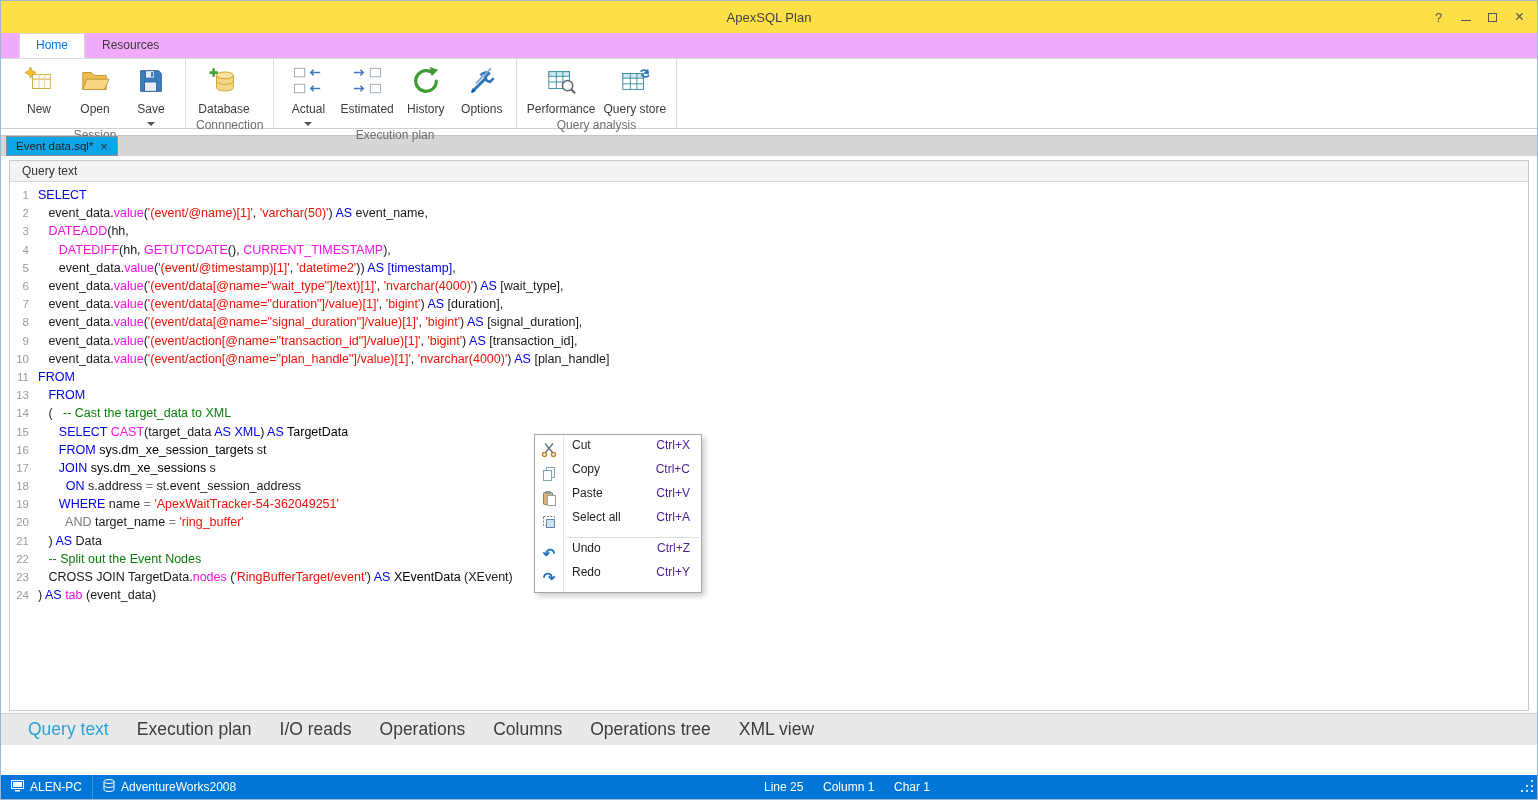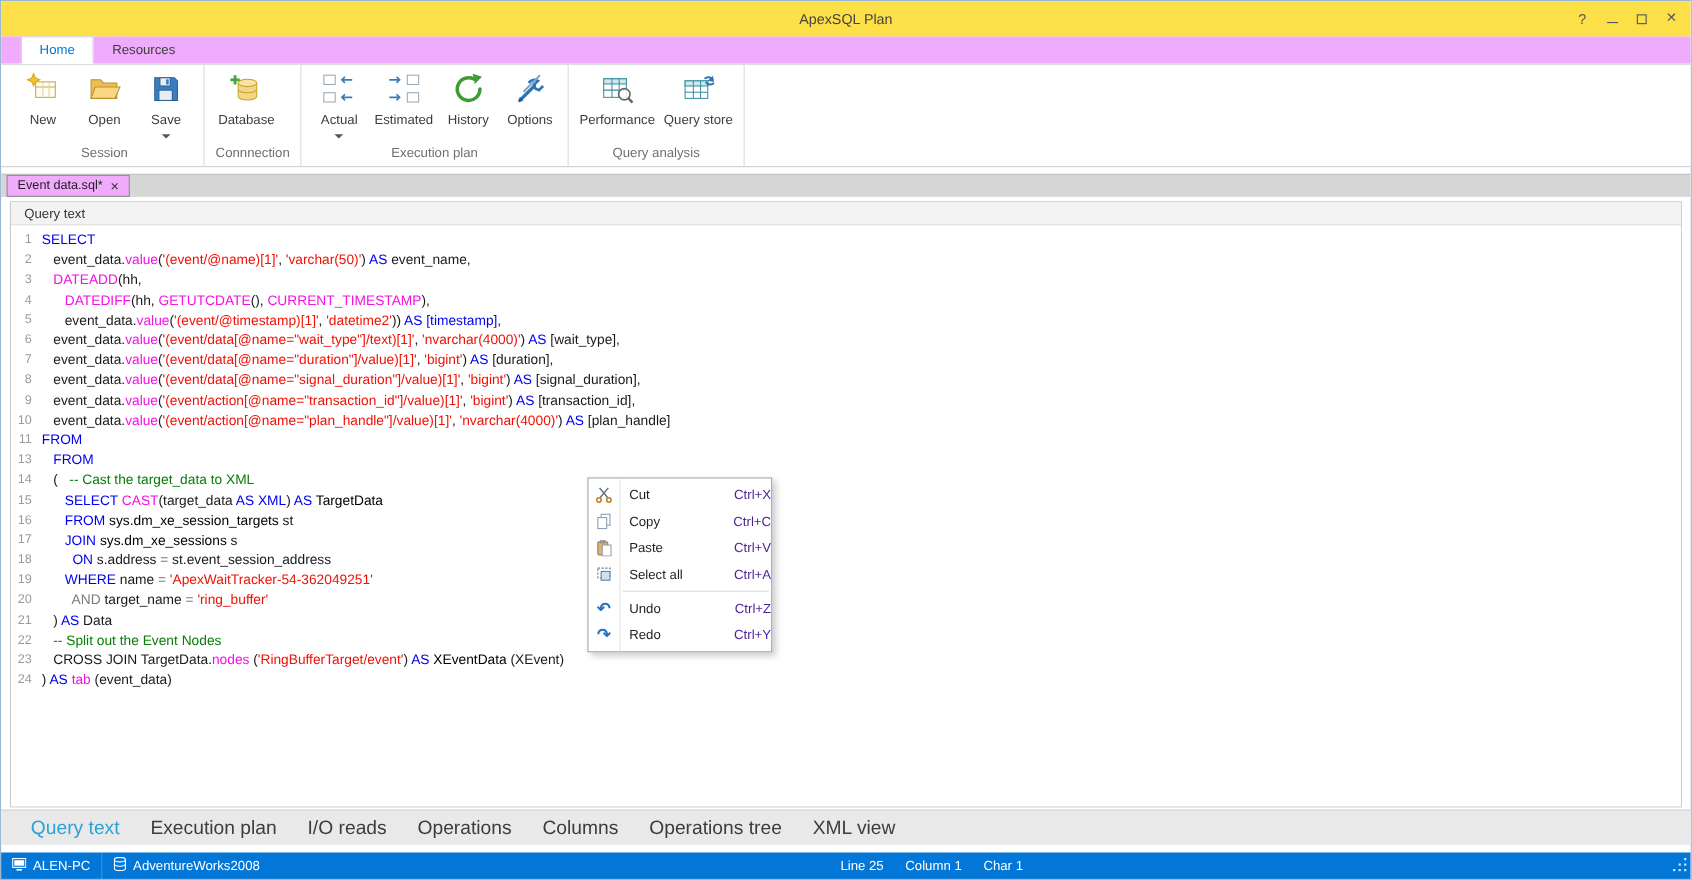--- a/index.html
+++ b/index.html
@@ -16,50 +16,50 @@
   .win-controls { position:absolute; right:4px; top:0; height:100%; display:flex; }
   .win-btn { width:27px; height:100%; display:flex; align-items:center; justify-content:center; color:#555; font-size:13px; }
   .minimize-bar { width:10px; height:1px; background:#555; margin-top:7px; }
   .maximize-box { width:9px; height:9px; border:1px solid #555; }
   .close-glyph { font-size:16px; line-height:1; }
   
   .ribbon-tabs { height:25px; display:flex; align-items:flex-start; padding-left:18px; background:#f0abfc; }
   .ribbon-tab { padding:4px 16px 5px; font-size:12px; color:#3c3c3c; border:1px solid transparent; position:relative; }
   .ribbon-tab.active { color:#0076d7; background:#fff; border-color:#d5d5d5; border-bottom-color:#fff; margin-bottom:-1px; z-index:2; }
   
-  .ribbon-body { height:94px; border-top:1px solid #d9d9d9; border-bottom:1px solid #cfcfcf; display:flex; background:#fff; padding-left:4px; }
+  .ribbon-body { height:71px; border-top:1px solid #d9d9d9; border-bottom:1px solid #cfcfcf; display:flex; background:#fff; padding-left:4px; }
   .rb-group { display:flex; flex-direction:column; border-right:1px solid #dcdcdc; padding:0 6px; }
   .rb-buttons { flex:1; display:flex; align-items:flex-start; }
   .rb-btn { min-width:56px; padding:6px 4px 0; display:flex; flex-direction:column; align-items:center; gap:5px; font-size:12px; color:#3c3c3c; cursor:default; }
   .rb-btn .ico { width:32px; height:32px; display:flex; align-items:center; justify-content:center; }
   .caret { width:0; height:0; border-left:4px solid transparent; border-right:4px solid transparent; border-top:4px solid #555; margin-top:1px; }
   .rb-group-label { text-align:center; font-size:12px; color:#6f6f6f; padding:2px 4px 5px; }
   
   .doc-strip { height:21px; margin-top:6px; background:#d6d6d6; display:flex; align-items:stretch; padding-left:5px; border-top:1px solid #c4c4c4; }
-  .doc-tab { display:flex; align-items:center; gap:7px; padding:0 9px; background:#f0abfc; border:1px solid #8f8f8f; font-size:11.5px; color:#222; }
+  .doc-tab { display:flex; align-items:center; gap:7px; padding:0 9px; background:#0ea5e9; border:1px solid #8f8f8f; font-size:11.5px; color:#222; }
   .doc-tab-close { font-size:13px; color:#333; line-height:1; }
   
   .panel { margin:4px 8px 0; border:1px solid #c9c9c9; background:#fff; }
   .panel-header { height:21px; background:#f3f3f3; border-bottom:1px solid #d8d8d8; font-size:12px; color:#333; line-height:20px; padding-left:12px; }
   .editor { height:528px; background:#fff; overflow:hidden; padding-top:4px; }
   .code-line { display:flex; height:18.2px; align-items:center; }
   .line-num { width:28px; flex:0 0 28px; text-align:right; padding-right:9px; color:#9b9b9b; font-size:11.5px; }
   .line-text { white-space:pre; font-size:12.5px; color:#1a1a1a; }
   .tok-k { color:#0000ee; }
   .tok-s { color:#ee1207; }
   .tok-f { color:#f312e2; }
   .tok-c { color:#0a7d0a; }
   .tok-o { color:#000000; }
   .tok-g { color:#7d7d7d; }
   .tok-p { color:#1a1a1a; }
   
   .ctx-menu { position:absolute; left:533px; top:433px; width:168px; background:#fff;
     border:1px solid #a8a8a8; box-shadow:3px 3px 6px rgba(0,0,0,.2); z-index:20; padding:3px 0; }
   .ctx-menu::before { content:""; position:absolute; left:28px; top:0; bottom:0; width:1px; background:#e4e4e4; }
-  .ctx-item { height:24px; display:flex; align-items:center; position:relative; padding-left:37px; font-size:12px; color:#1e1e1e; cursor:default; }
+  .ctx-item { height:24px; display:flex; position:relative; padding-left:37px; padding-right:11px; font-size:12px; color:#1e1e1e; cursor:default; }
   .ctx-ico { position:absolute; left:5px; top:4px; width:18px; height:16px; display:flex; align-items:center; justify-content:center; }
   .ctx-shortcut { margin-left:auto; color:#4c1d95; }
   .ctx-sep { height:1px; background:#dedede; margin:3px 2px 3px 31px; }
   .arrow-glyph { font-size:15px; font-weight:bold; color:#2873c0; line-height:1; }
   
   .bottom-tabs { height:32px; margin-top:2px; background:#e9e9e9; border-top:1px solid #d2d2d2; display:flex; align-items:center; padding-left:13px; }
   .btab { font-size:17.5px; color:#3d3d3d; padding:0 14px; cursor:default; }
   .btab.active { color:#2aa2d8; }
   
   .statusbar { position:absolute; left:0; right:0; bottom:0; height:24px; background:#0277d7; color:#fff; display:flex; align-items:center; font-size:12px;margin-top:47px; }

